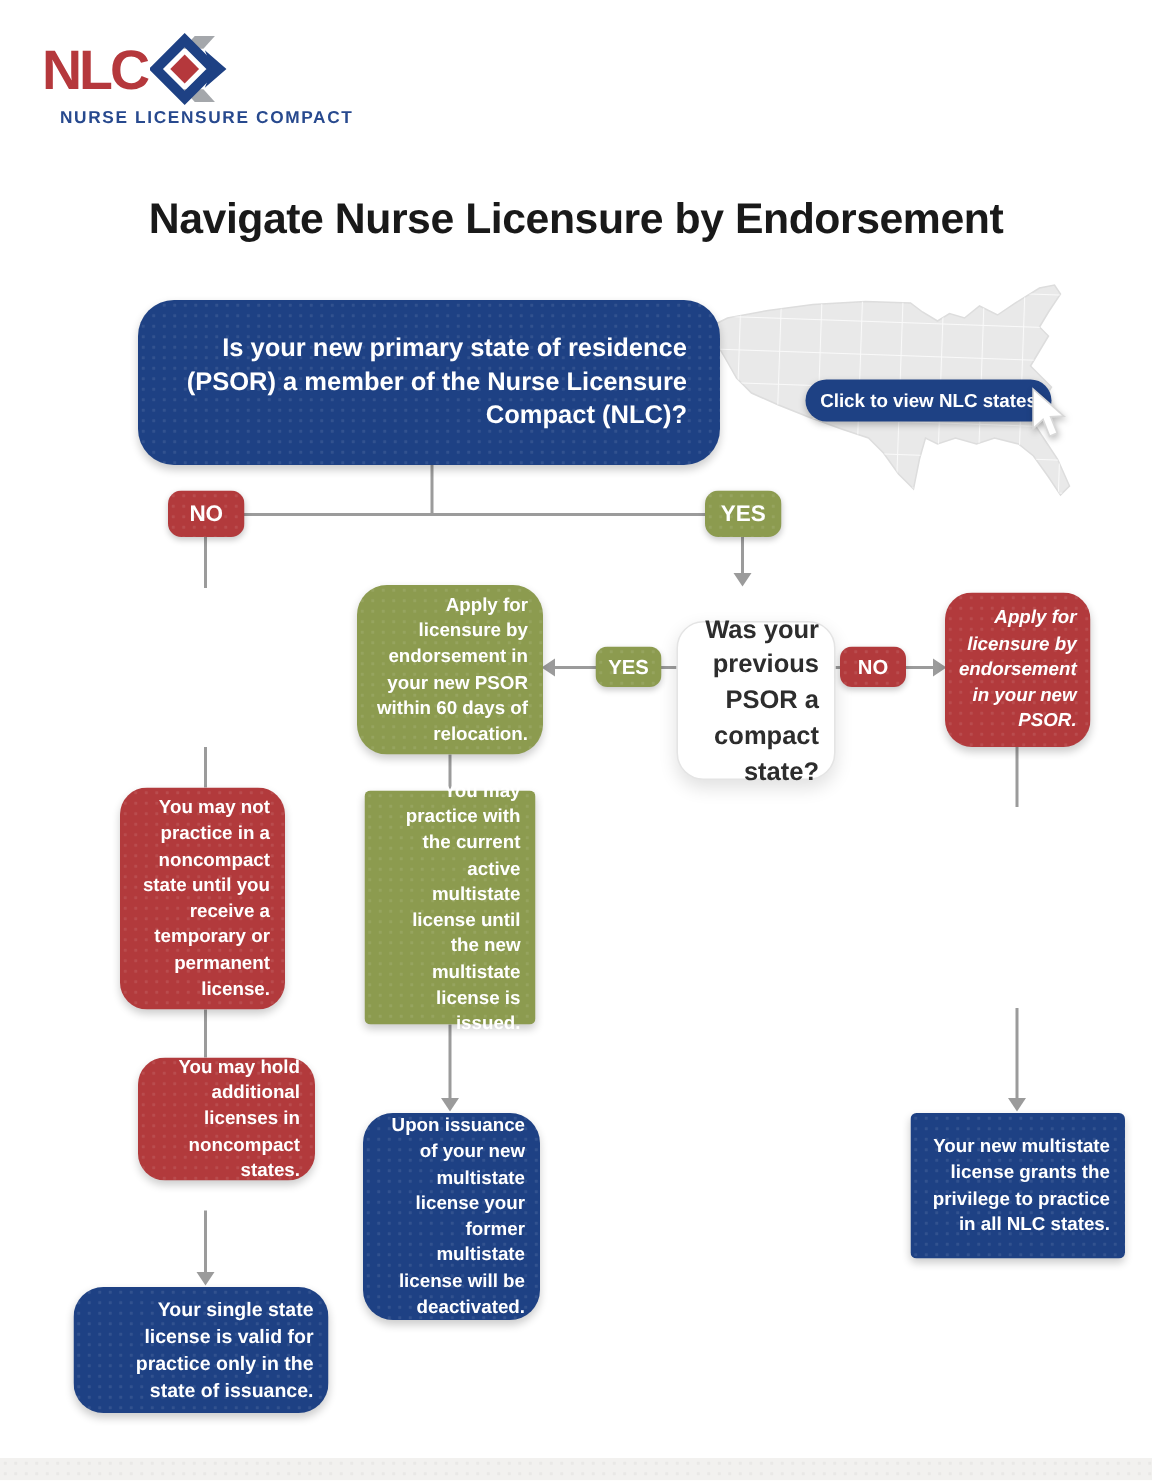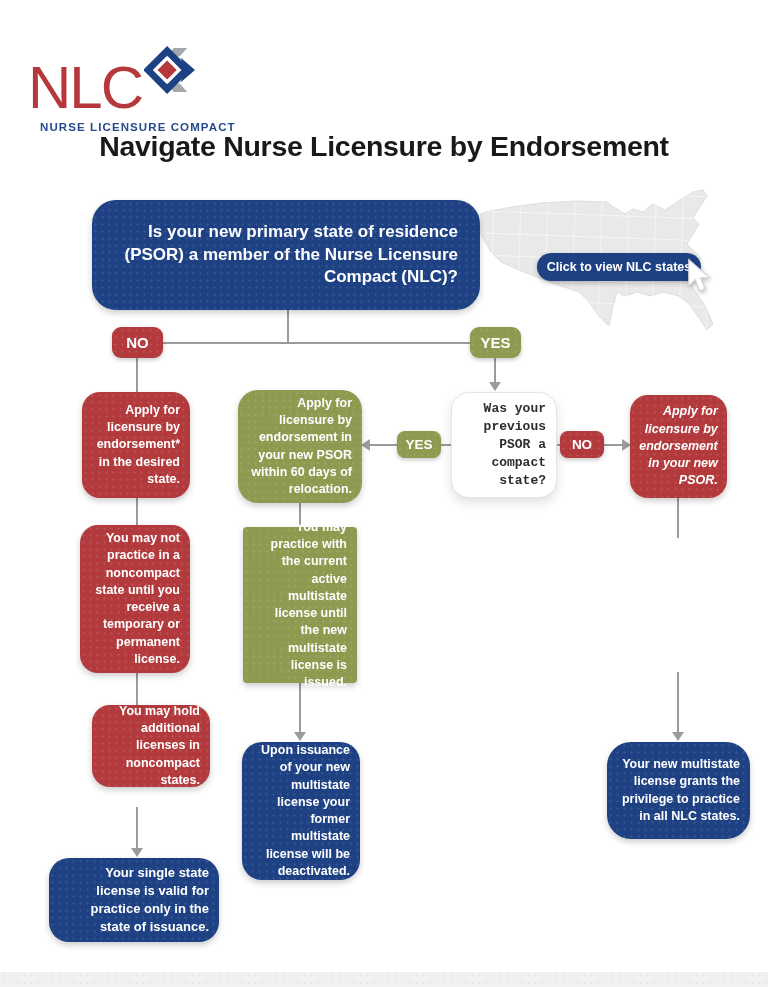--- a/index.html
+++ b/index.html
@@ -2,21 +2,21 @@
 <html><head>
 <meta charset="utf-8">
 <style>
   html,body{margin:0;padding:0;background:#ffffff;}
   .canvas{position:relative;width:768px;height:987px;background:#ffffff;overflow:hidden;
           font-family:"Liberation Sans", sans-serif;}
 
   
   .logo{position:absolute;left:28px;top:22px;width:180px;}
   .logo-row{display:flex;align-items:center;}
-  .logo-acronym{font-size:60px;font-weight:400;letter-spacing:-2px;color:#B5383C;line-height:1;margin-top:36px;}
+  .logo-acronym{font-size:37px;font-weight:700;letter-spacing:-2px;color:#B5383C;line-height:1;}
   .logo-mark{width:52px;height:48px;margin-left:2px;}
   .logo-sub{font-size:11.5px;font-weight:700;letter-spacing:1.1px;color:#27498E;margin-top:3px;white-space:nowrap;margin-left:12px;}
 
   
   .title{position:absolute;left:0;right:0;top:130px;margin:0;text-align:center;
          font-size:28.5px;font-weight:800;color:#191919;letter-spacing:-0.3px;}
 
   
   .usmap{position:absolute;left:466px;top:188px;width:302px;height:150px;z-index:0;}
   .pill-btn{position:absolute;left:537px;top:253px;width:164px;height:28px;z-index:3;
@@ -39,24 +39,24 @@
          box-shadow:0 5px 12px rgba(0,0,0,0.12);background-image:none;}
 
   .b-root{left:92px;top:200px;width:388px;height:110px;border-radius:24px;font-size:17px;line-height:1.35;padding:12px 22px;z-index:2;}
   .b-l1{left:82px;top:392px;width:108px;height:106px;}
   .b-l2{left:80px;top:525px;width:110px;height:148px;}
   .b-l3{left:92px;top:705px;width:118px;height:82px;}
   .b-l4{left:49px;top:858px;width:170px;height:84px;border-radius:20px;font-size:13px;}
   .b-m1{left:238px;top:390px;width:124px;height:113px;border-radius:20px;}
   .b-m2{left:243px;top:527px;width:114px;height:156px;border-radius:4px;}
   .b-m3{left:242px;top:742px;width:118px;height:138px;border-radius:20px;}
-  .b-d {left:451px;top:392px;width:106px;height:106px;font-size:13px;line-height:1.4;font-family:Liberation Mono, monospace;}
+  .b-d {left:451px;top:414px;width:106px;height:106px;font-size:17px;line-height:1.4;}
   .b-r1{left:630px;top:395px;width:97px;height:103px;font-style:italic;}
   .b-r2{left:613px;top:538px;width:131px;height:134px;}
-  .b-r3{left:607px;top:742px;width:143px;height:97px;border-radius:24px;}
+  .b-r3{left:607px;top:742px;width:143px;height:97px;border-radius:4px;}
 
   
   .badge{position:absolute;z-index:3;border-radius:9px;color:#fff;font-weight:700;
          display:flex;align-items:center;justify-content:center;font-size:15px;
          box-shadow:0 2px 4px rgba(0,0,0,0.22);
          background-image:radial-gradient(rgba(255,255,255,0.09) 1px, transparent 1.3px);background-size:7px 7px;}
   .bg-root-no {left:112px;top:327px;width:51px;height:31px;}
   .bg-root-yes{left:470px;top:327px;width:51px;height:31px;}
   .bg-d-yes{left:397px;top:431px;width:44px;height:27px;font-size:13.5px;border-radius:8px;}
   .bg-d-no {left:560px;top:431px;width:44px;height:27px;font-size:13.5px;border-radius:8px;}
@@ -157,23 +157,20 @@
 
   <div class="badge red bg-root-no">NO</div>
   <div class="badge green bg-root-yes">YES</div>
   <div class="badge green bg-d-yes">YES</div>
   <div class="badge red bg-d-no">NO</div>
 
   <div class="box white b-d">
     <span>Was your previous PSOR a compact state?</span>
   </div>
 
-  <div class="box red b-l1">
-    <span><span>Apply for licensure by </span><b>endorsement*</b><span> in the desired state.</span></span>
-  </div>
   <div class="box red b-l2">
     <span>You may not practice in a noncompact state until you receive a temporary or permanent license.</span>
   </div>
   <div class="box red b-l3">
     <span>You may hold additional licenses in noncompact states.</span>
   </div>
   <div class="box blue b-l4">
     <span>Your single state license is valid for practice only in the state of issuance.</span>
   </div>
 

